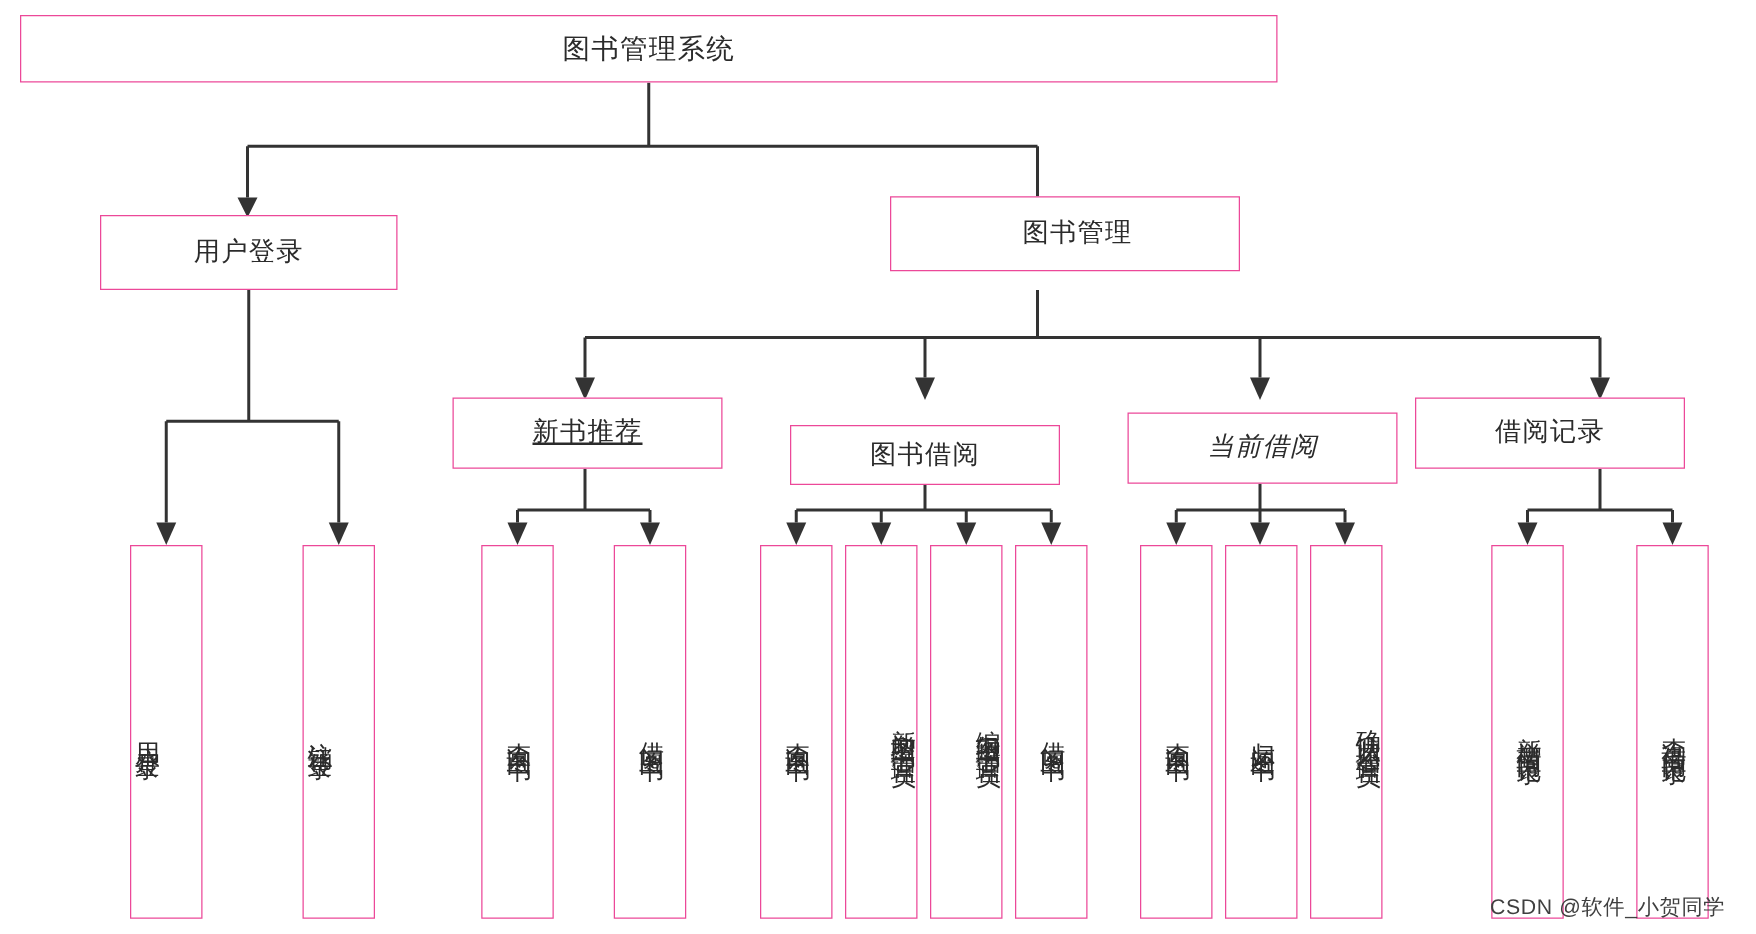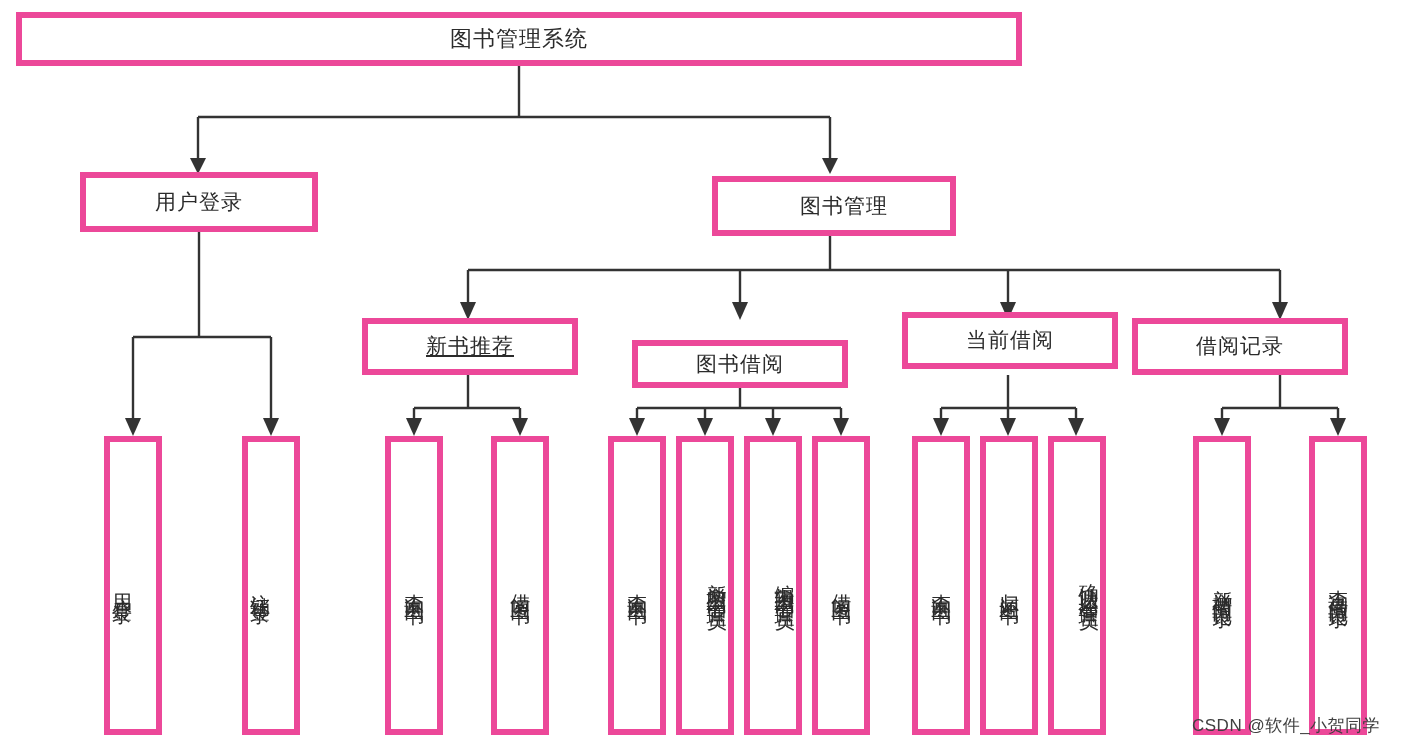--- a/index.html
+++ b/index.html
@@ -8,21 +8,21 @@
     background:#ffffff;
     font-family:"Liberation Sans","DejaVu Sans",sans-serif;
     overflow:hidden;
     position:relative;
   }
   #diagram{position:absolute;left:0;top:0;width:1405px;height:747px;}
 
   .node{
     position:absolute;
     box-sizing:border-box;
-    border:6px solid #ec4899;
+    border:1px solid #ec4899;
     background:#ffffff;
     display:flex;
     align-items:center;
     justify-content:center;
     color:#2b2b2b;
     line-height:1.18;
   }
   .node.h{
     font-size:21px;
     letter-spacing:1px;
@@ -125,31 +125,31 @@
     <polygon points="1330,418 1346,418 1338,436"></polygon>
   </svg>
 
   <div class="node h root" style="left:16px;top:12px;width:1006px;height:54px;">
     <span>图书管理系统</span>
   </div>
 
   <div class="node h" style="left:80px;top:172px;width:238px;height:60px;">
     <span>用户登录</span>
   </div>
-  <div class="node h" style="left:712px;top:176px;width:244px;height:60px;padding-left:20px;">
+  <div class="node h" style="left:712px;top:157px;width:280px;height:60px;padding-left:20px;">
     <span>图书管理</span>
   </div>
 
   <div class="node h" style="left:362px;top:318px;width:216px;height:57px;text-decoration:underline;">
     <span>新书推荐</span>
   </div>
   <div class="node h" style="left:632px;top:318px;width:216px;height:48px;margin-top:22px;">
     <span>图书借阅</span>
   </div>
-  <div class="node h" style="left:902px;top:312px;width:216px;height:57px;">
+  <div class="node h" style="left:902px;top:330px;width:216px;height:57px;font-style:italic;">
     <span>当前借阅</span>
   </div>
   <div class="node h" style="left:1132px;top:318px;width:216px;height:57px;">
     <span>借阅记录</span>
   </div>
 
   <div class="node v bottom" style="left:104px;top:436px;width:58px;height:299px;">
     <span>用户登录</span>
   </div>
   <div class="node v bottom" style="left:242px;top:436px;width:58px;height:299px;">

